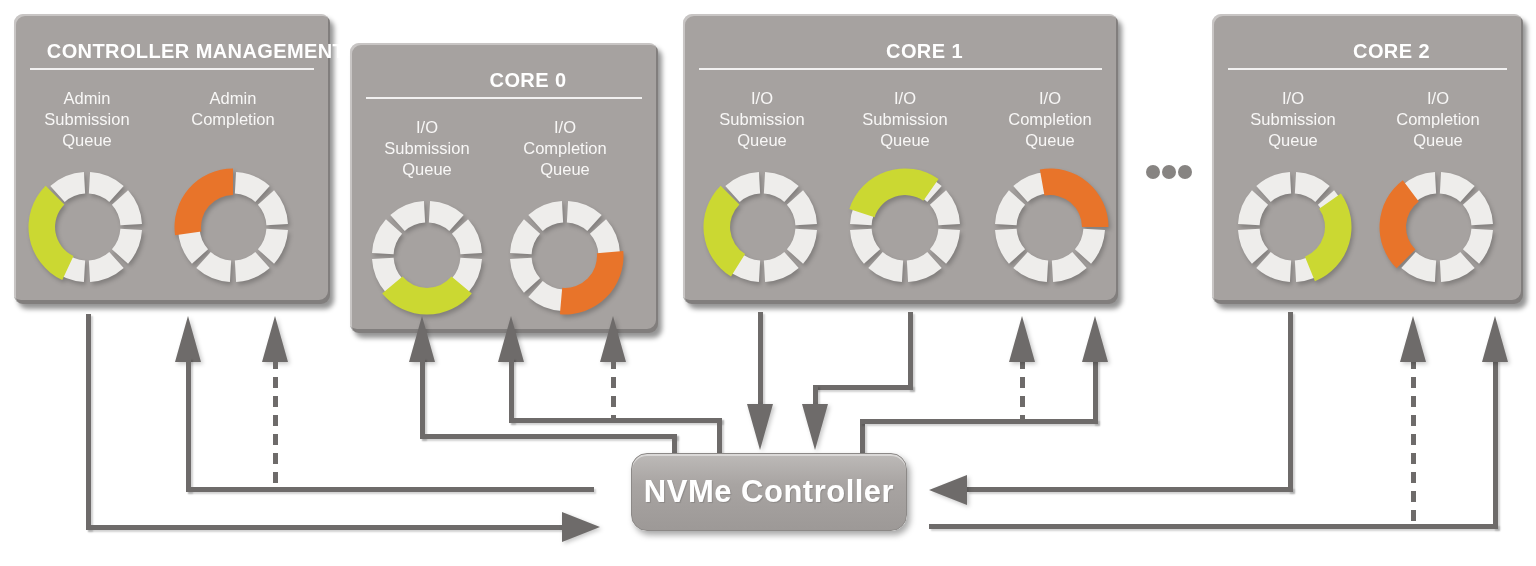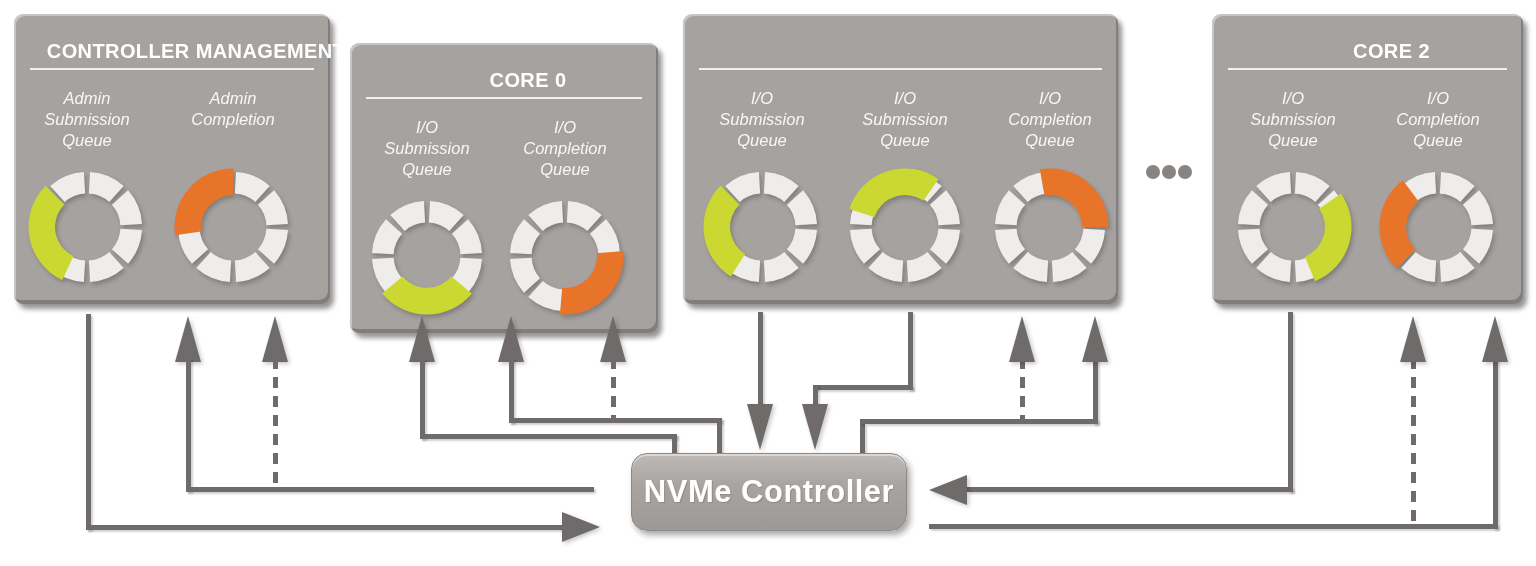--- a/index.html
+++ b/index.html
@@ -19,21 +19,21 @@
     position:absolute;top:26px;left:0;width:100%;text-align:center;
     color:#fff;font-size:20px;font-weight:bold;letter-spacing:.4px;white-space:nowrap;padding-left:24px;
   }
   .panel-sep{
     position:absolute;top:54px;left:16px;right:16px;height:2px;
     background:rgba(255,255,255,.85);
   }
   .queue{position:absolute;top:72px;width:150px;}
   .queue-label{
     position:absolute;top:2px;left:0;width:150px;height:66px;
-    color:#f8f7f6;font-size:16.5px;line-height:21px;text-align:center;white-space:pre-line;font-style:italic;
+    color:#f8f7f6;font-size:16.5px;line-height:21px;text-align:center;white-space:pre-line;
   }
   .ring{position:absolute;top:82px;left:16px;filter:drop-shadow(2px 3px 2px rgba(0,0,0,.22));}
   
   .dots{position:absolute;left:1146px;top:165px;width:46px;display:flex;justify-content:space-between;}
   .dot{width:14px;height:14px;border-radius:50%;background:#878482;}
   
   .controller{
     position:absolute;left:631px;top:453px;width:274px;height:76px;border-radius:16px;
     background:linear-gradient(180deg,#bdbab8 0%,#a8a4a2 40%,#9d9997 100%);
     border:1px solid #8c8987;
@@ -130,20 +130,21 @@
           <path d="M 56.87 115.91 A 56 56 0 0 1 22.67 101.75 L 37.34 85.35 A 34 34 0 0 0 58.10 93.95 Z" fill="#eeedeb"></path>
           <path d="M 18.25 97.33 A 56 56 0 0 1 4.09 63.13 L 26.05 61.90 A 34 34 0 0 0 34.65 82.66 Z" fill="#eeedeb"></path>
           <path d="M 4.09 56.87 A 56 56 0 0 1 18.25 22.67 L 34.65 37.34 A 34 34 0 0 0 26.05 58.10 Z" fill="#eeedeb"></path>
           <path d="M 22.67 18.25 A 56 56 0 0 1 56.87 4.09 L 58.10 26.05 A 34 34 0 0 0 37.34 34.65 Z" fill="#eeedeb"></path>
           <path d="M 119.27 54.81 A 59.5 59.5 0 0 1 54.81 119.27 L 57.17 92.38 A 32.5 32.5 0 0 0 92.38 57.17 Z" fill="#e8742a"></path>
         </svg>
     </div>
   </div>
 
   <div class="panel" style="left:683px;width:435px;">
+    <div class="panel-title">CORE 1</div>
     <div class="panel-sep"></div>
     <div class="queue" style="left:4px;">
       <div class="queue-label">I/O
 Submission
 Queue</div>
       <svg class="ring" width="118" height="118" viewBox="0 0 120 120">
           <path d="M 63.13 4.09 A 56 56 0 0 1 97.33 18.25 L 82.66 34.65 A 34 34 0 0 0 61.90 26.05 Z" fill="#eeedeb"></path>
           <path d="M 101.75 22.67 A 56 56 0 0 1 115.91 56.87 L 93.95 58.10 A 34 34 0 0 0 85.35 37.34 Z" fill="#eeedeb"></path>
           <path d="M 115.91 63.13 A 56 56 0 0 1 101.75 97.33 L 85.35 82.66 A 34 34 0 0 0 93.95 61.90 Z" fill="#eeedeb"></path>
           <path d="M 97.33 101.75 A 56 56 0 0 1 63.13 115.91 L 61.90 93.95 A 34 34 0 0 0 82.66 85.35 Z" fill="#eeedeb"></path>

